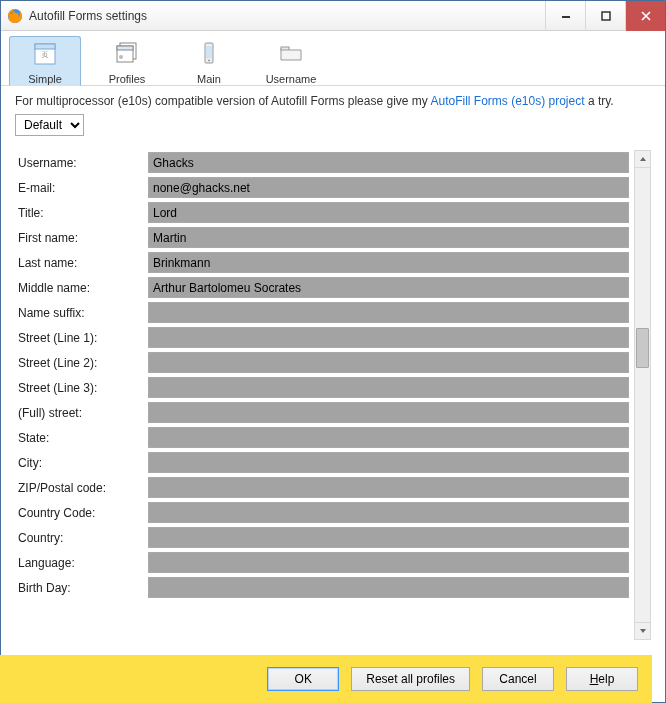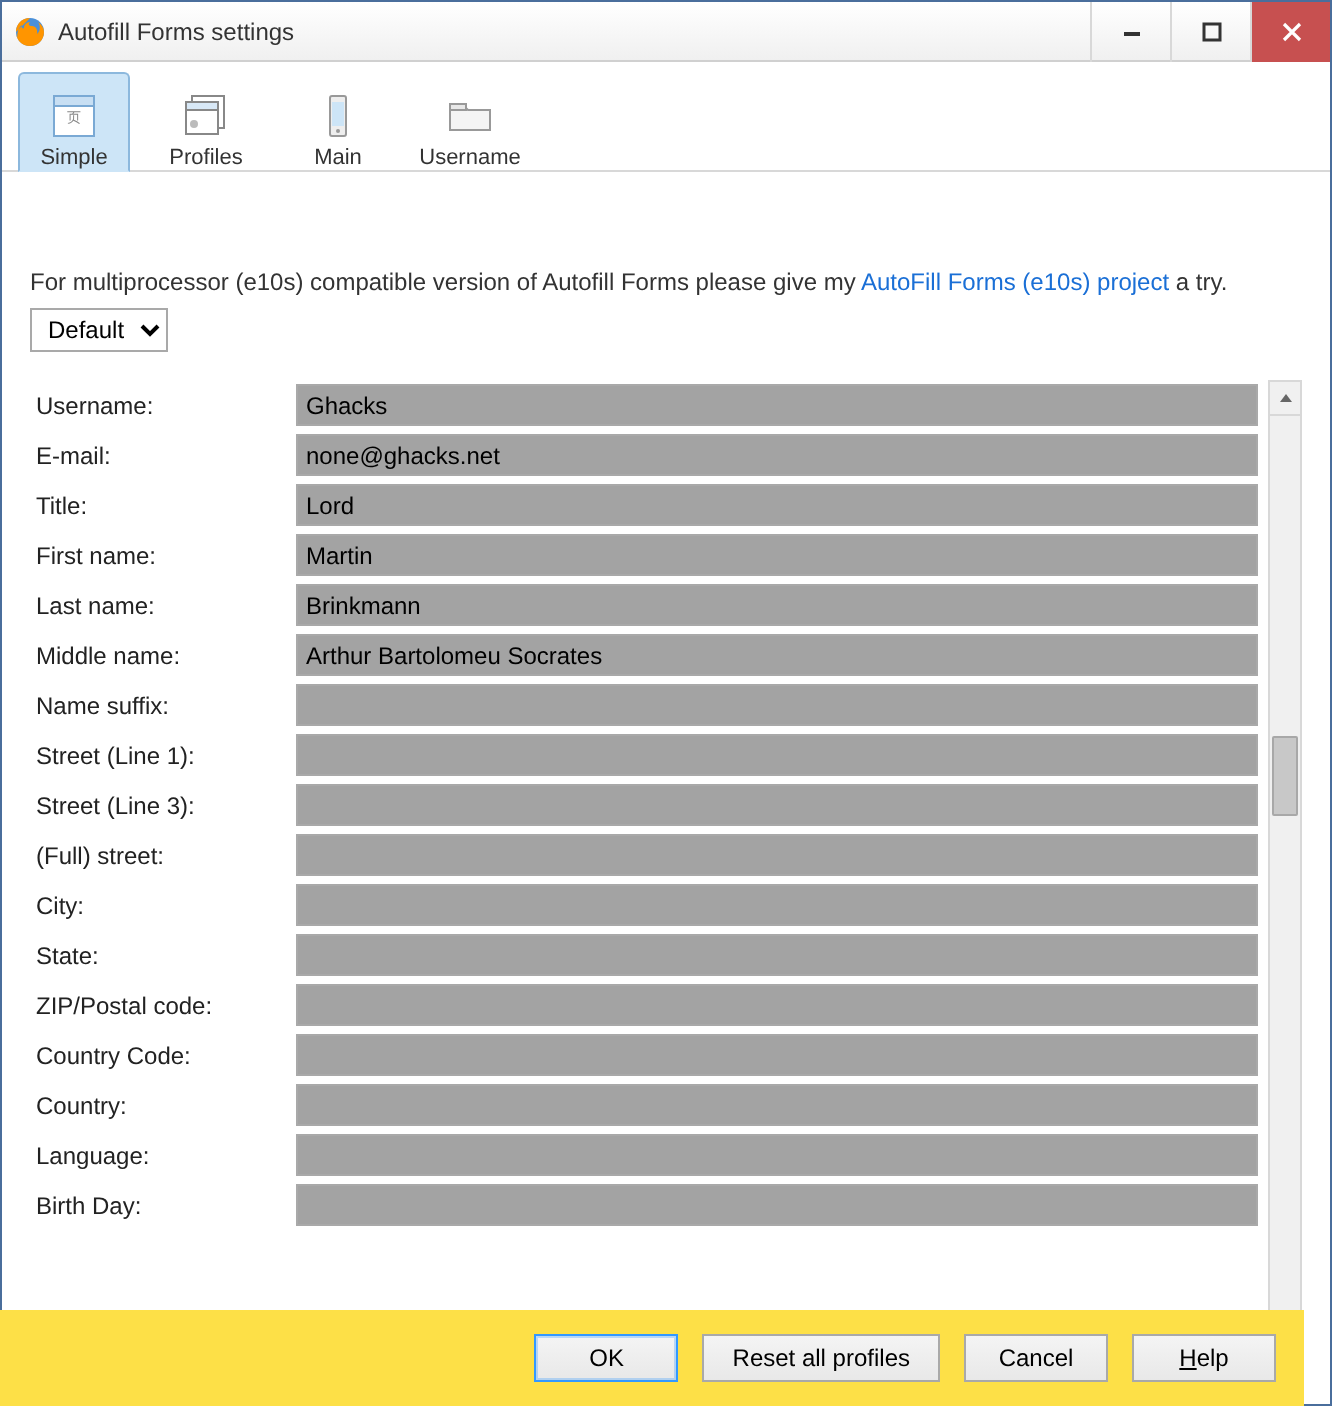--- a/index.html
+++ b/index.html
@@ -39,46 +39,45 @@
   .toolbar {
     height: 55px;
     background: #fff;
     border-bottom: 1px solid #d8d8d8;
     display: flex;
     align-items: flex-end;
     padding: 2px 8px 0 8px;
     gap: 10px;
   }
   .tab {
-    width: 56px;
+    width: 72px;
     height: 50px;
     display: flex;
     flex-direction: column;
     align-items: center;
-    justify-content: flex-end;
+    justify-content: space-between;
     padding-top: 4px;
     font-size: 11px;
     color: #333;
     border: 1px solid transparent;
     border-bottom: none;
     cursor: default;
   }
   .tab.active {
     background: #cde5f7;
     border: 1px solid #8cb8dd;
     border-bottom: 1px solid #cde5f7;
     border-radius: 3px 3px 0 0;
     margin-bottom: -1px;
   }
   .tab .tab-icon { width: 26px; height: 26px; display: flex; align-items:center; justify-content:center; }
   .tab .tab-label { margin-top: 2px; }
   
   .content {
     padding: 8px 14px 14px 14px;
-    margin-top: 40px;
   }
   .notice { font-size: 12px; color: #333; margin-bottom: 6px; }
   .notice a { color: #1a6fd6; text-decoration: none; }
   .profile-select {
     font-family: inherit;
     font-size: 12px;
     height: 22px;
     border: 1px solid #a9a9a9;
     background: #fff;
     padding: 1px 4px;
@@ -262,33 +261,37 @@
             </tr>
         <tr>
               <td class="lbl">Name suffix:</td>
               <td><input class="field" value="" style=""></td>
             </tr>
         <tr>
               <td class="lbl">Street (Line 1):</td>
               <td><input class="field" value="" style=""></td>
             </tr>
         <tr>
+              <td class="lbl">Street (Line 2):</td>
+              <td><input class="field" value="" style=""></td>
+            </tr>
+        <tr>
               <td class="lbl">Street (Line 3):</td>
               <td><input class="field" value="" style=""></td>
             </tr>
         <tr>
               <td class="lbl">(Full) street:</td>
               <td><input class="field" value="" style=""></td>
             </tr>
         <tr>
+              <td class="lbl">State:</td>
+              <td><input class="field" value="" style=""></td>
+            </tr>
+        <tr>
               <td class="lbl">City:</td>
-              <td><input class="field" value="" style=""></td>
-            </tr>
-        <tr>
-              <td class="lbl">State:</td>
               <td><input class="field" value="" style=""></td>
             </tr>
         <tr>
               <td class="lbl">ZIP/Postal code:</td>
               <td><input class="field" value="" style=""></td>
             </tr>
         <tr>
               <td class="lbl">Country Code:</td>
               <td><input class="field" value="" style=""></td>
             </tr>

